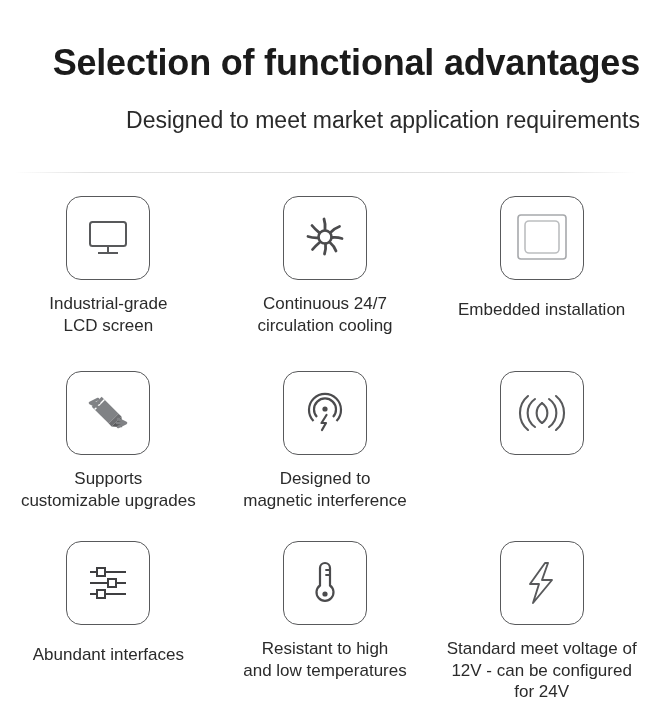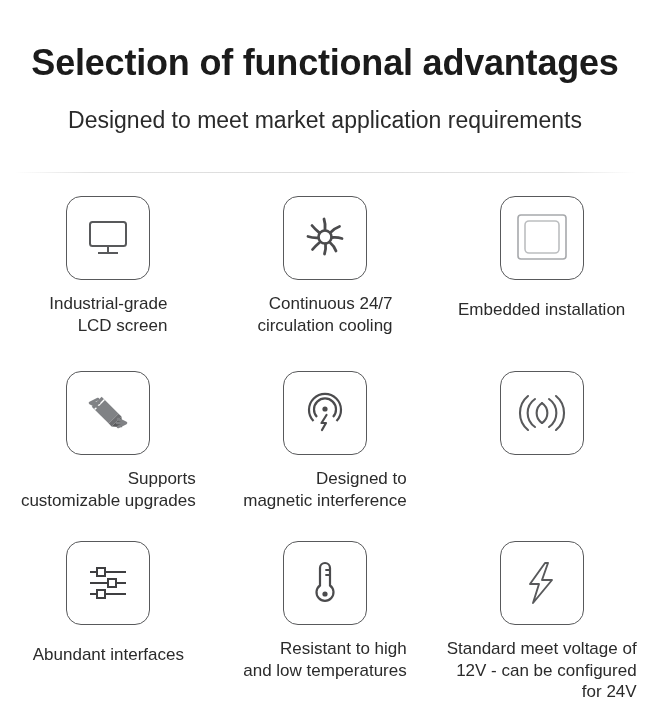--- a/index.html
+++ b/index.html
@@ -17,21 +17,21 @@
   .page {
     position: relative;
     width: 650px;
     height: 728px;
     box-sizing: border-box;
   }
 
   
   .header {
     padding: 44px 10px 0 10px;
-    text-align: center;
+    text-align: right;
   }
   .title {
     font-size: 36px;
     font-weight: bold;
     letter-spacing: -0.2px;
     line-height: 1.05;
     color: #1b1b1b;
     margin: 0;
     white-space: nowrap;
   }
@@ -80,21 +80,21 @@
     background: #ffffff;
     display: flex;
     align-items: center;
     justify-content: center;
     box-sizing: border-box;
   }
   .caption {
     margin-top: 13px;
     font-size: 17px;
     line-height: 1.27;
-    text-align: right;
+    text-align: center;
     color: #2b2b2b;
     white-space: pre-line;
     max-width: 215px;
   }
   .cell-3 .caption,
   .cell-7 .caption { margin-top: 19px; }
 
   svg { display: block; }
 </style>
 </head>

